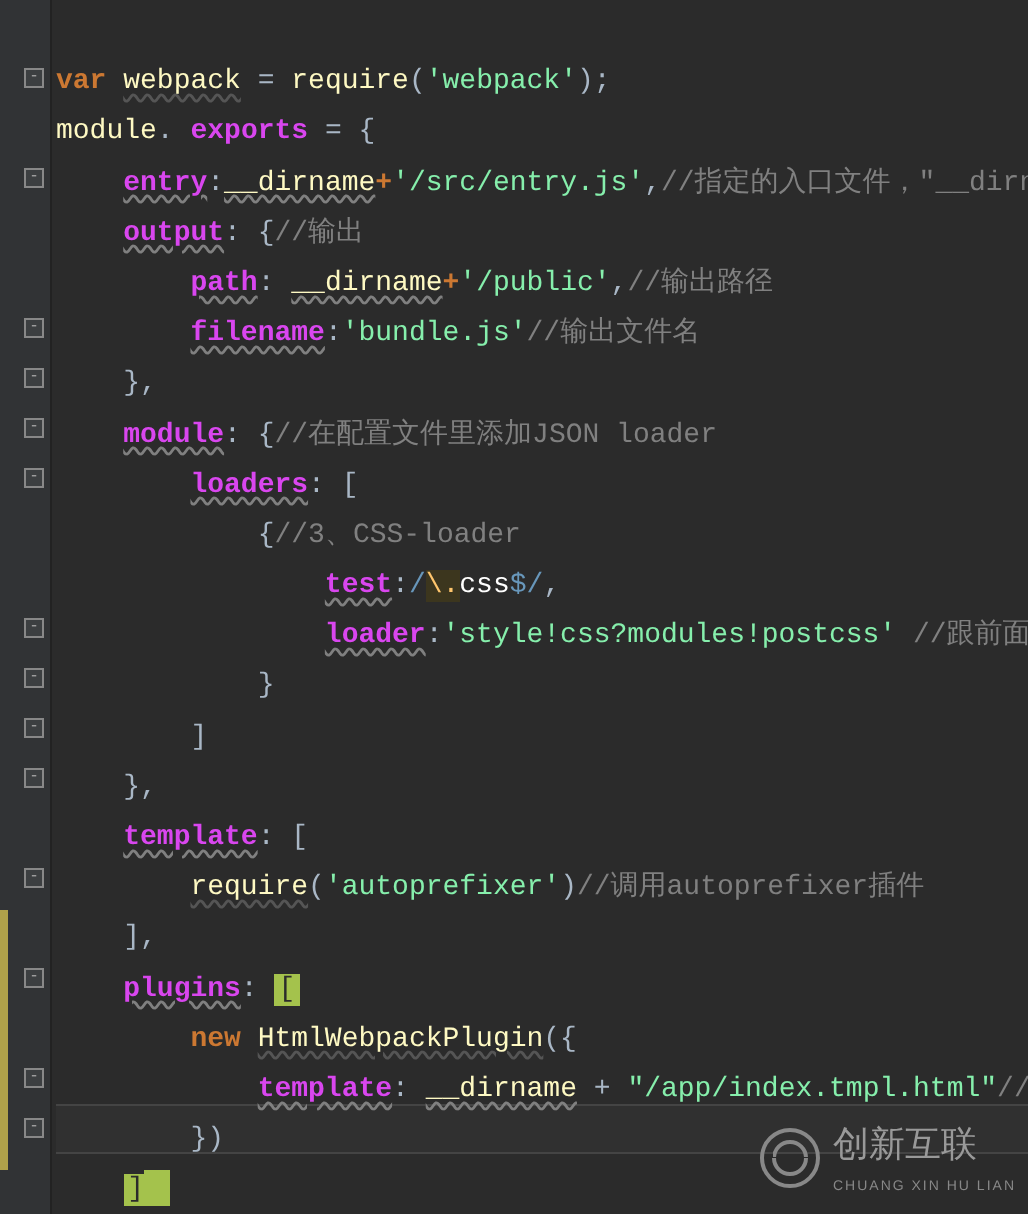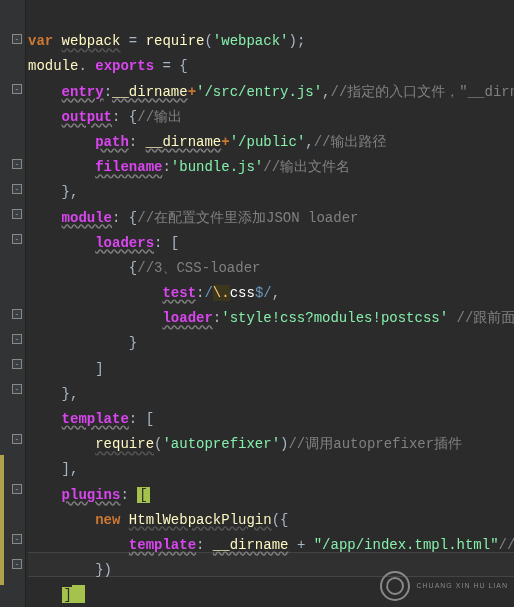--- a/index.html
+++ b/index.html
@@ -141,15 +141,16 @@
     <span class="key gunder">plugins</span><span>: </span><span style="background:#a4c24c;color:#2b2b2b;padding:0 2px">[</span>
         <span class="kw">new </span><span class="id under">HtmlWebpackPlugin</span><span>({</span>
             <span class="key gunder">template</span><span>: </span><span class="id gunder">__dirname</span><span> + </span><span class="str">"/app/index.tmpl.html"</span><span class="cmt">//new</span>
         <span>})</span>
     <span style="background:#a4c24c;color:#2b2b2b;padding:0 2px">]</span><span class="caret"></span>
 </div>
 
 <div class="watermark">
   <div class="wm-logo"></div>
   <div>
+    <div class="wm-text">创新互联</div>
     <div class="wm-sub">CHUANG XIN HU LIAN</div>
   </div>
 </div>
 
 </body></html>

